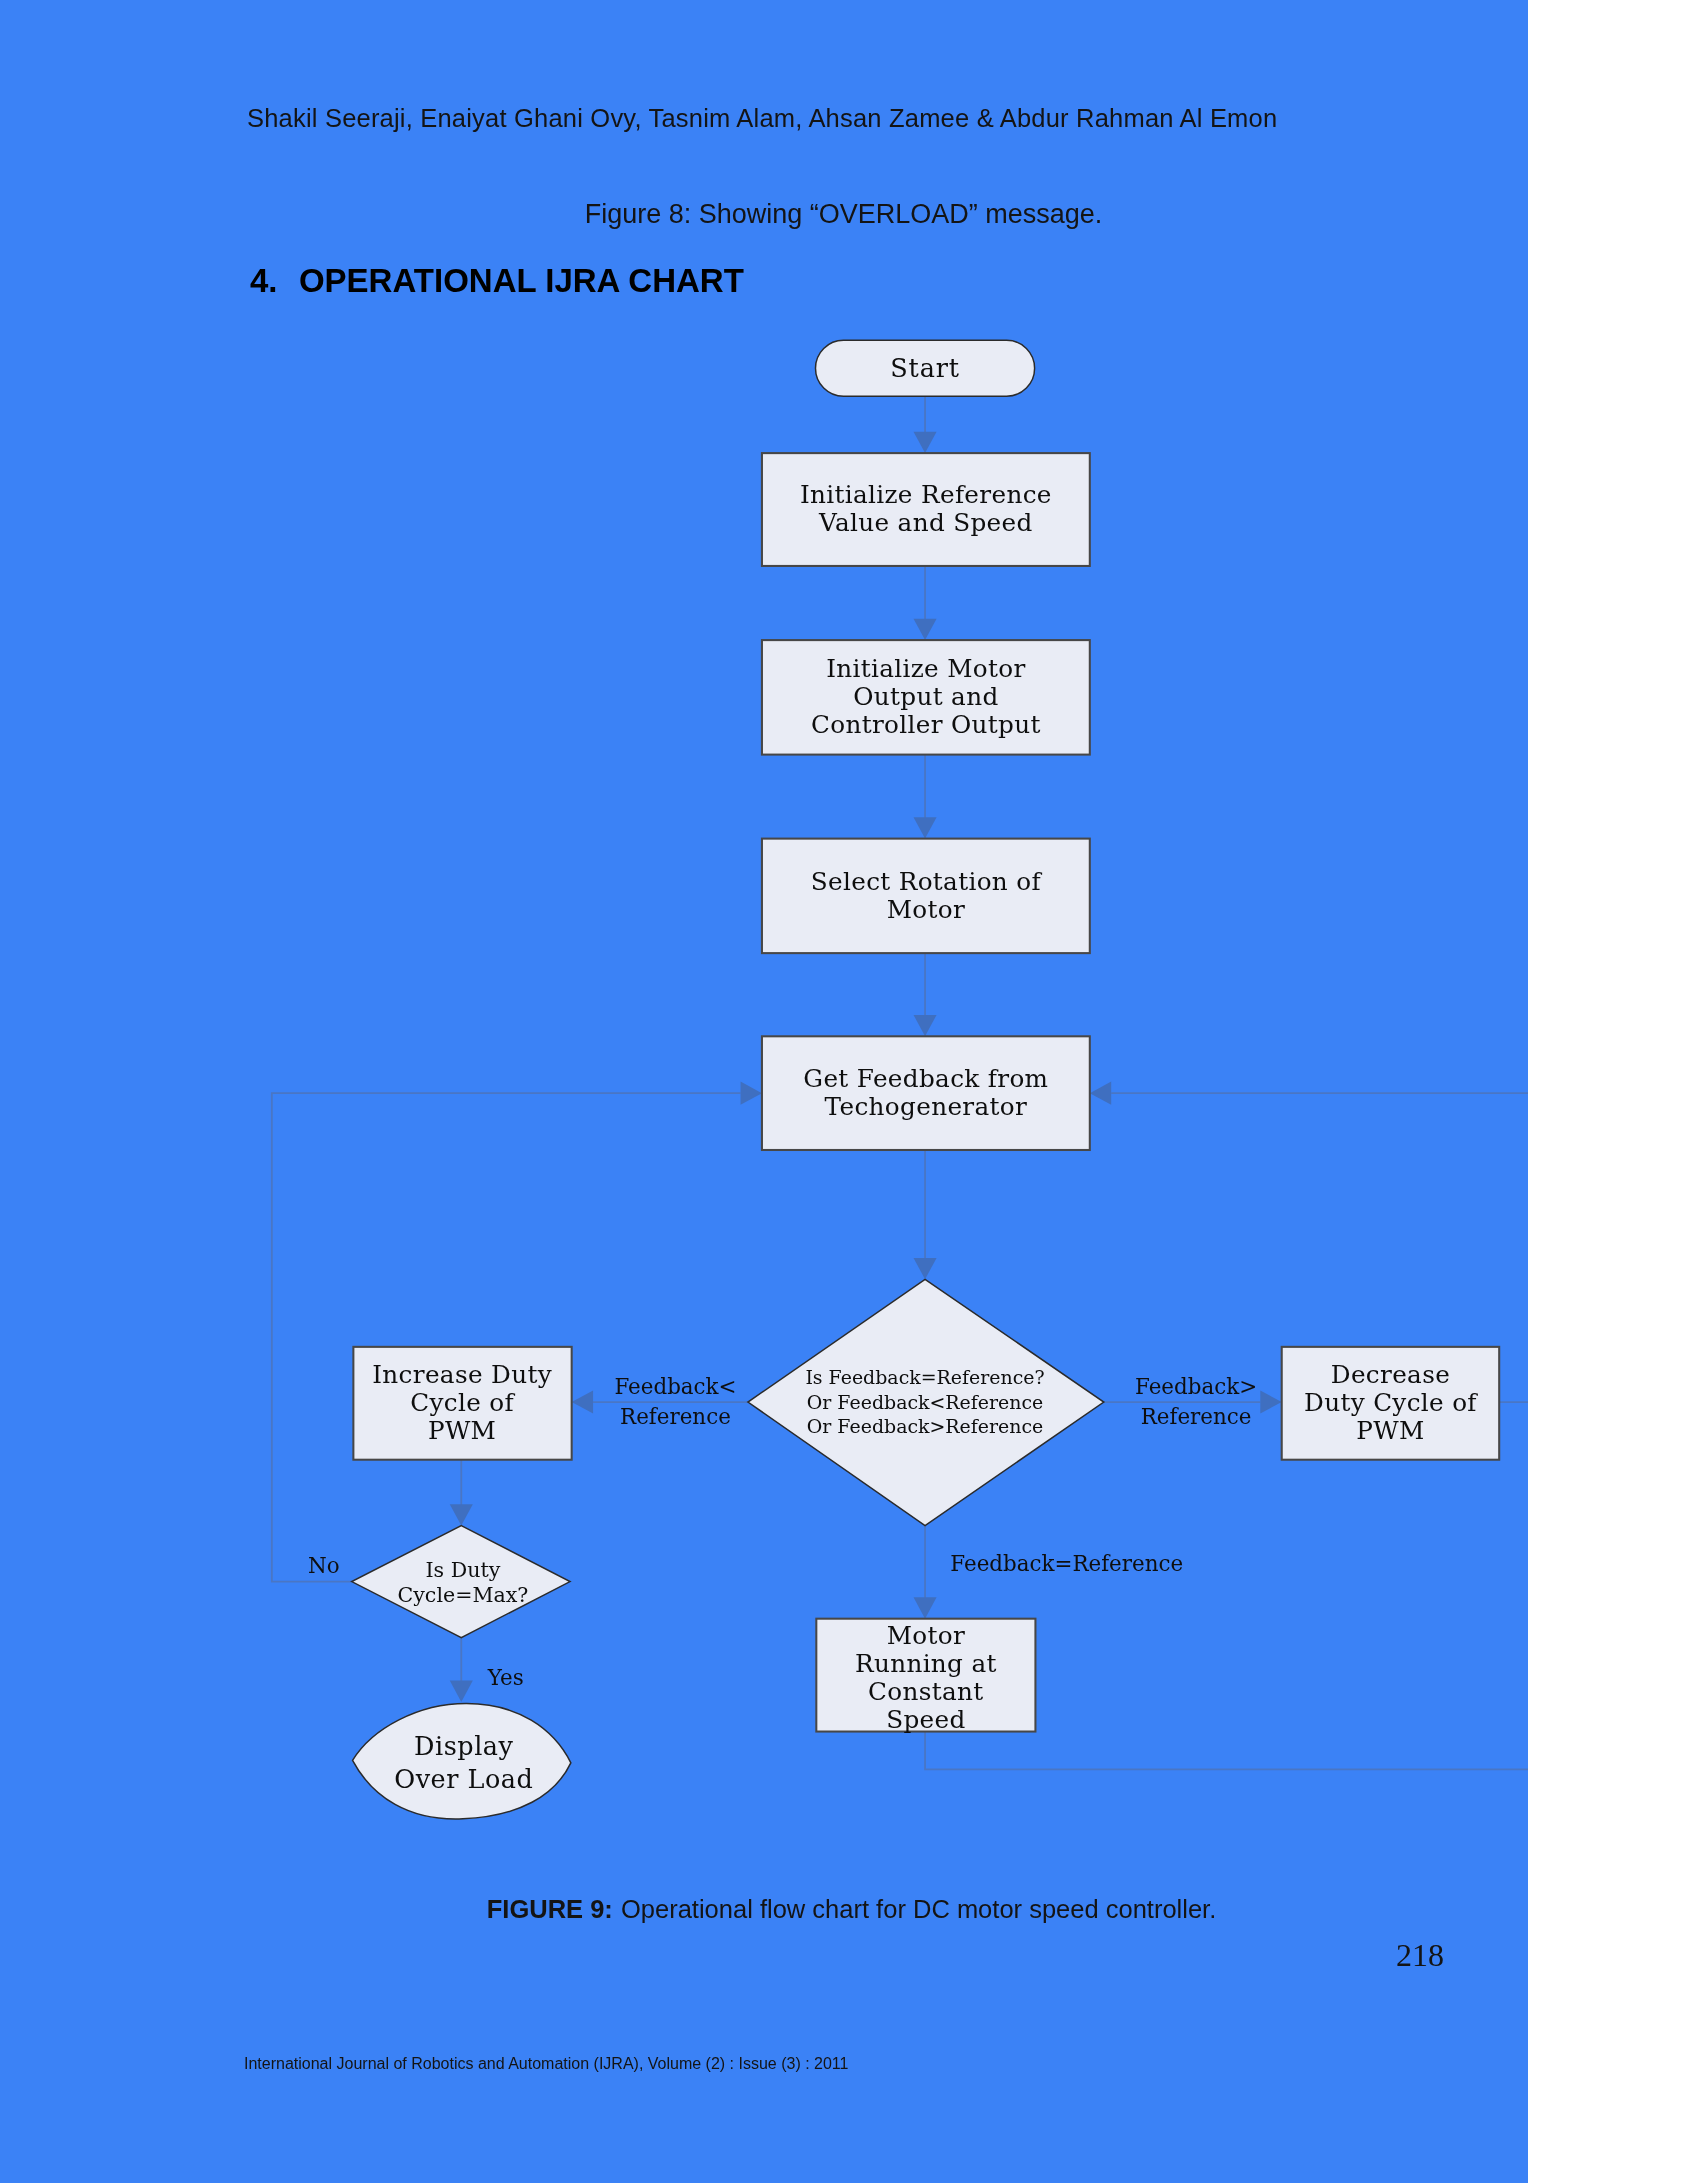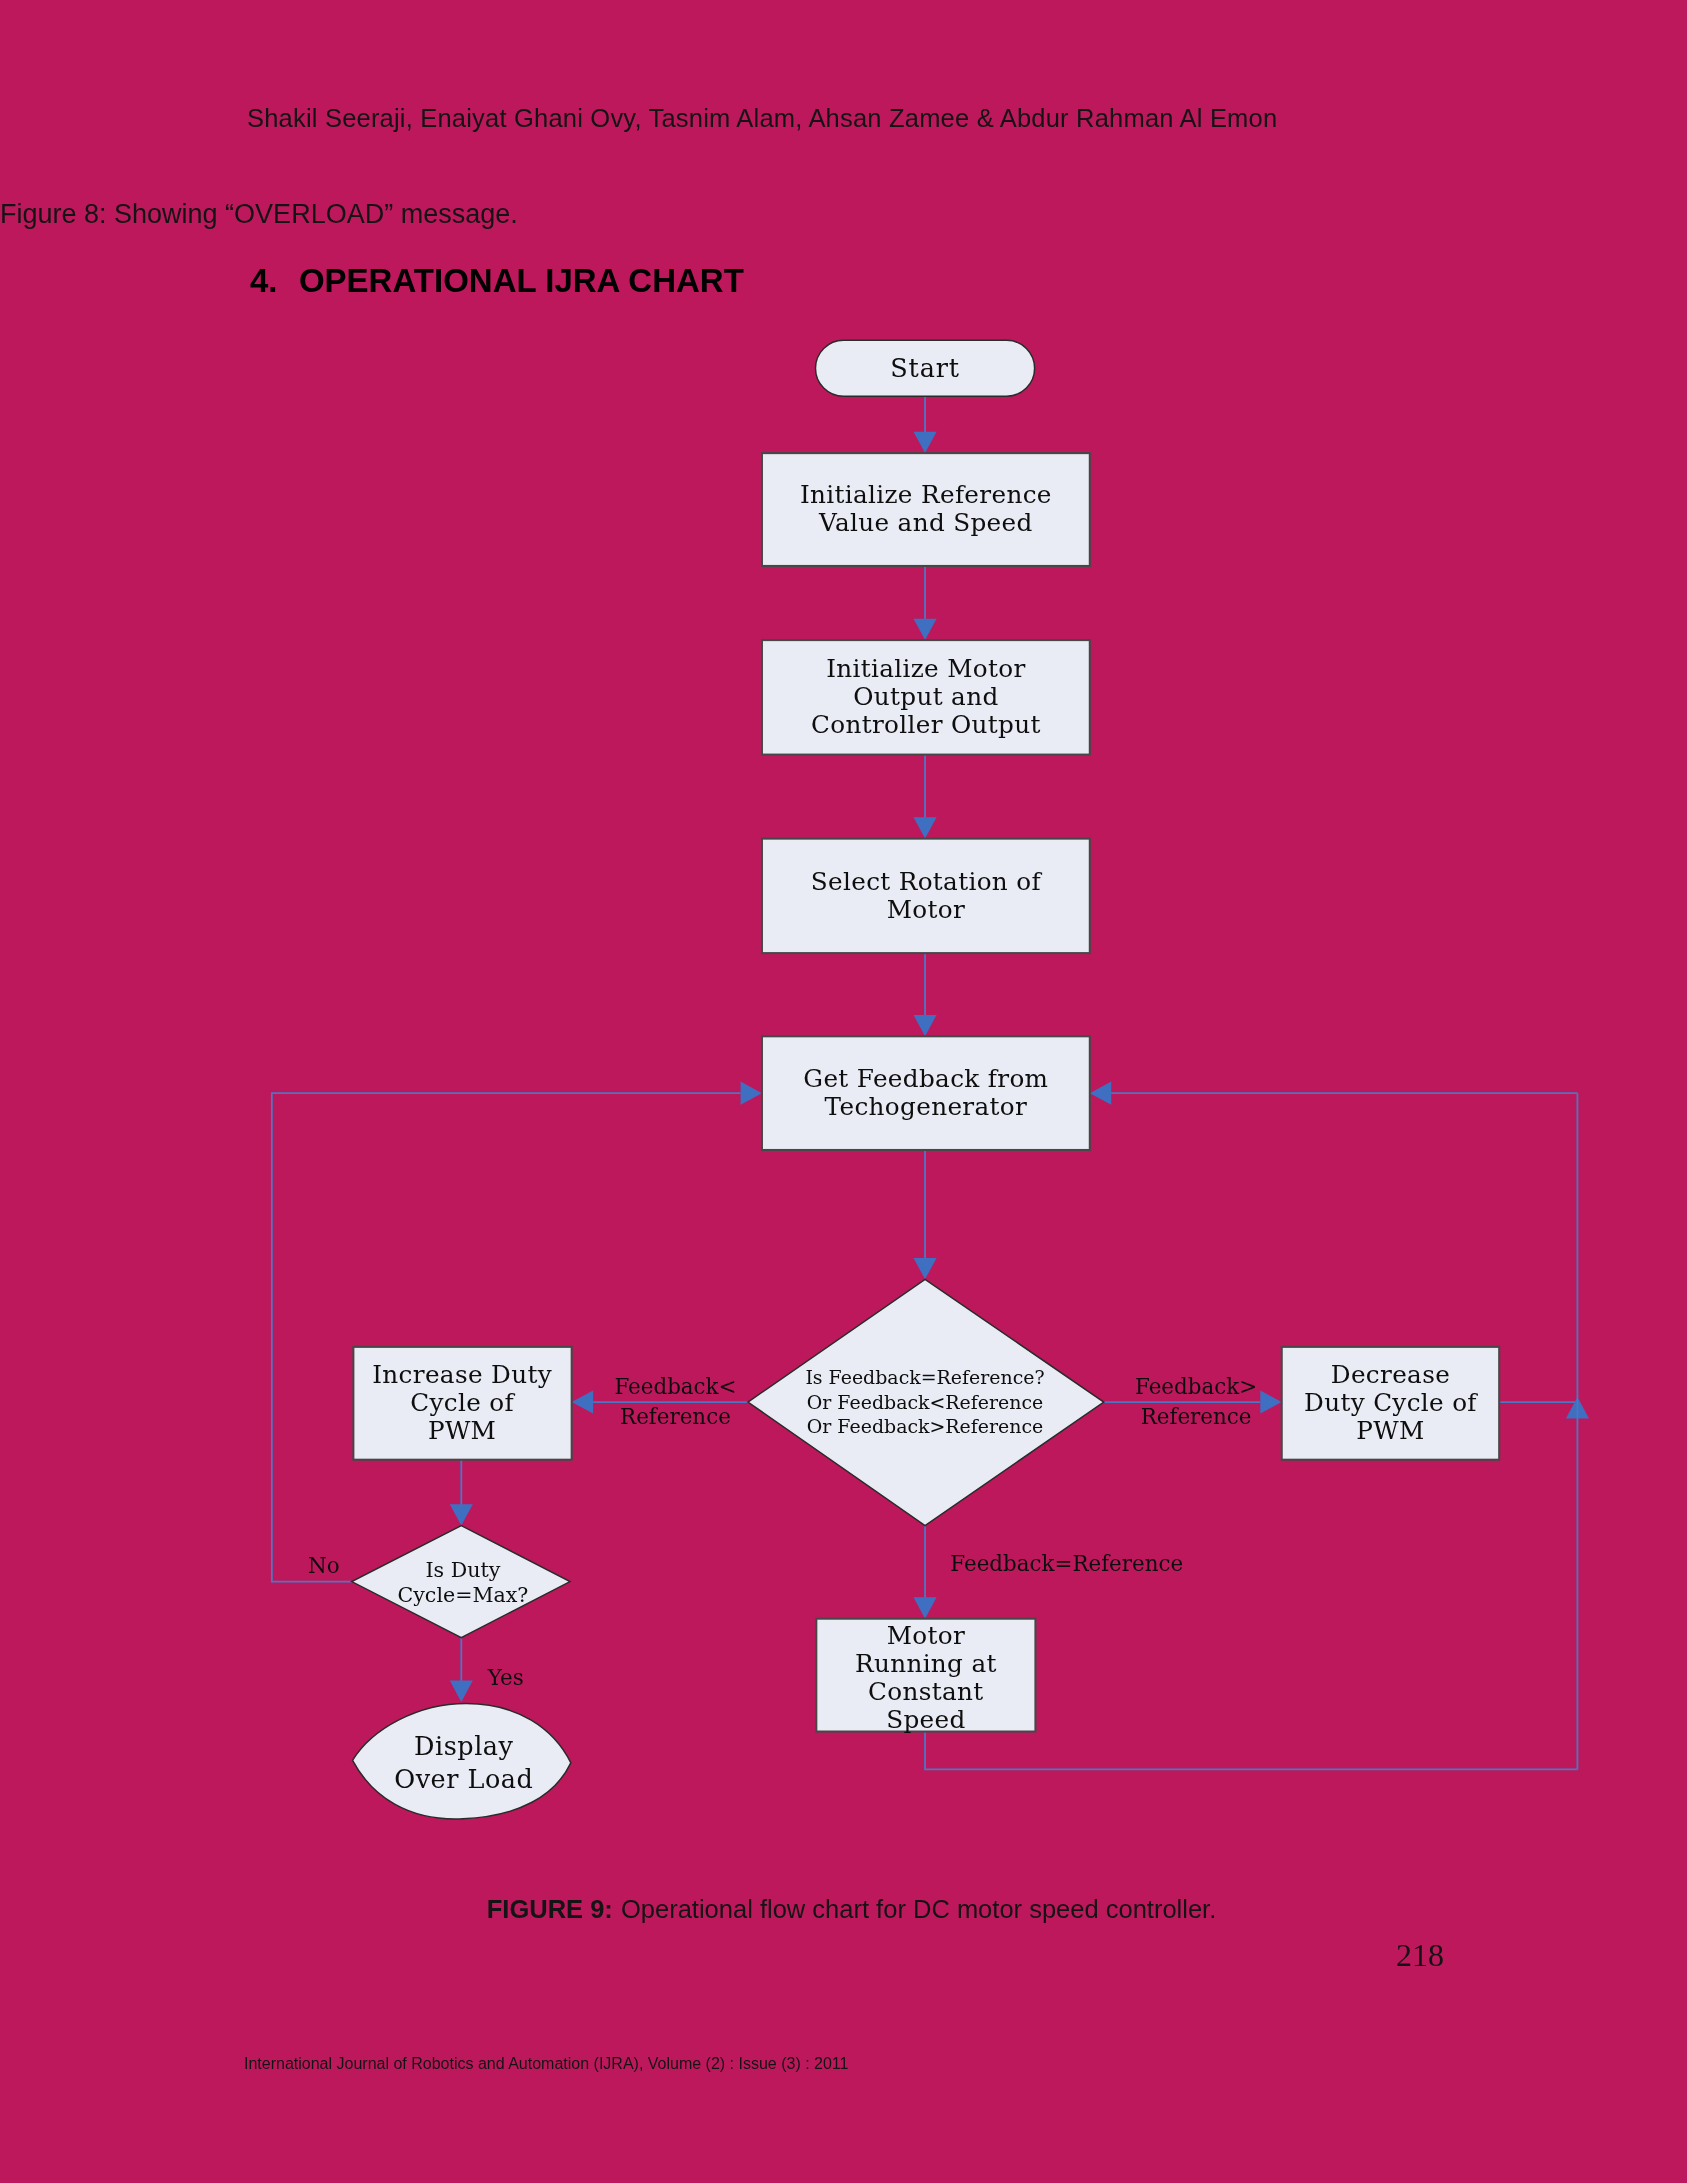--- a/index.html
+++ b/index.html
@@ -1,32 +1,32 @@
 <!DOCTYPE html>
 <html style="--shape-fill: #e9ecf5; --shape-border: #474747; --connector: #4a76c4; --arrowhead: #3f6fc0;font-size:13px"><head>
 <meta charset="utf-8">
 <style>
   html, body { margin: 0; padding: 0; }
   .page {
     position: relative;
-    width: 1687px;
+    width: 1528px;
     height: 2183px;
-    background: #be185d;
+    background: #3b82f6;
     overflow: hidden;
     font-family: "Liberation Sans", sans-serif;
     color: #141414;
   }
   .abs { position: absolute; }
   .header-authors {
     left: 247px; top: 104px;
     font-size: 25.5px; letter-spacing: 0.2px;
   }
   .fig8-caption {
     left: 0; top: 199px; width: 1687px;
-    text-align: left; font-size: 27px;
+    text-align: center; font-size: 27px;
   }
   .section-heading {
     left: 250px; top: 262px;
     display: flex; gap: 21.4px;
     font-size: 33px; font-weight: bold; color: #000;
   }
   .fig9-caption {
     left: 8px; top: 1895px; width: 1687px;
     text-align: center; font-size: 25.5px;
   }

